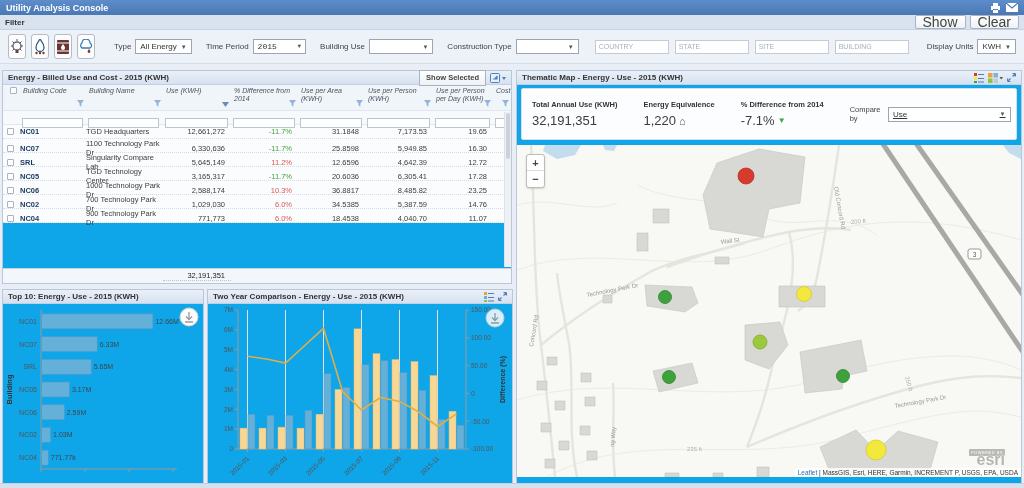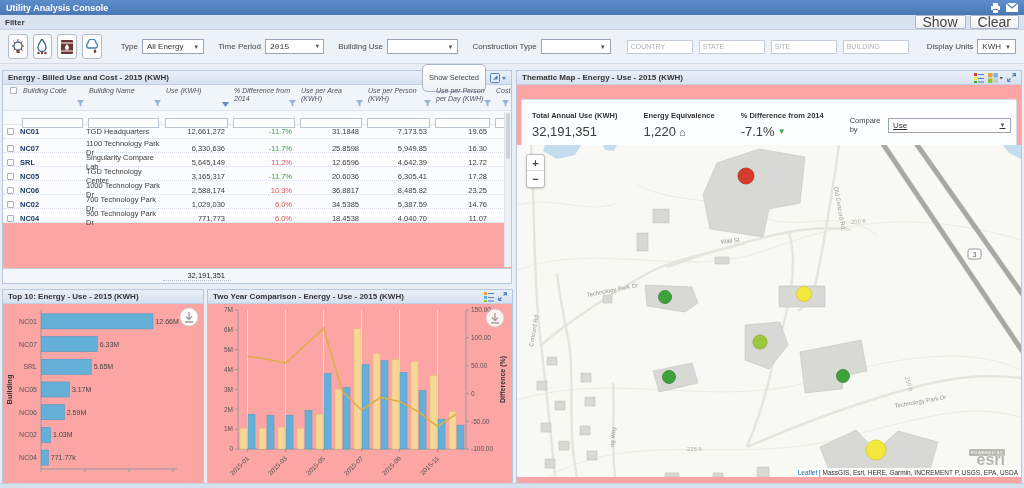--- a/index.html
+++ b/index.html
@@ -23,32 +23,32 @@
 
   
   .filter-ctl{height:34px;background:#edf1f8;border-bottom:1px solid #d4dce8;display:flex;
               align-items:center;padding:0 8px;font-size:8px;color:#444;}
   .util-btn{width:25px;height:25px;background:#fdfdfd;border:1px solid #b2bbc8;border-radius:3px;
             margin-right:5px;display:flex;align-items:center;justify-content:center;cursor:pointer;}
   .flbl{margin:0 4px 0 14px;white-space:nowrap;}
   .sel{background:#fff;border:1px solid #9aa6b7;height:15px;display:flex;align-items:center;
        padding:0 4px;font-size:8px;color:#333;cursor:pointer;white-space:nowrap;}
   .sel .car{margin-left:auto;padding-left:4px;color:#555;font-size:6px;}
-  .inp{border:1px solid #c2cbd7;height:14px;font-size:7px;padding:0 3px;color:#333;width:66px;
+  .inp{border:1px solid #c2cbd7;height:14px;font-size:7px;padding:0 3px;color:#333;width:74px;
        font-family:inherit;margin-left:6px;}
   .inp::placeholder{color:#a7b0bc;}
 
   
-  .panel{position:absolute;background:#fca5a5;border:1px solid #b9c7db;}
+  .panel{position:absolute;background:#0ea5e9;border:1px solid #b9c7db;}
   .phead{height:14px;background:linear-gradient(#eaf0f8,#d6e1f0);border-bottom:1px solid #c3cfe2;
          display:flex;align-items:center;font-size:8px;font-weight:bold;color:#333;padding:0 5px;}
   .phead .spacer{flex:1;}
   .ph-ico{margin-left:4px;display:flex;align-items:center;cursor:pointer;}
-  .mini-btn{background:linear-gradient(#ffffff,#eef1f5);border:1px solid #a9b4c3;border-radius:5px;
-            font-size:7.5px;height:28px;line-height:10px;padding:0 6px;color:#444;font-weight:normal;
+  .mini-btn{background:linear-gradient(#ffffff,#eef1f5);border:1px solid #a9b4c3;border-radius:0;
+            font-size:7.5px;height:16px;line-height:10px;padding:0 6px;color:#444;font-weight:bold;
             font-family:inherit;cursor:pointer;}
 
   
   .tgrid{display:grid;grid-template-columns:17px 66px 77px 68px 67px 67px 68px 60px auto;}
   .thead{background:#f0f5fa;border-bottom:1px solid #dfe6ef;height:26px;font-size:7px;
          font-style:italic;color:#4c5260;}
   .thead .hc{padding:2px 3px 0 3px;line-height:7.5px;position:relative;overflow:hidden;}
   .hic{position:absolute;right:2px;bottom:2px;}
   .tfilter{height:14px;border-bottom:1px solid #e2e8f0;background:#f7fafc;align-items:center;}
   .tfilter input{height:10px;width:92%;margin-left:2px;border:1px solid #bcc6d3;font-size:6.5px;padding:0 2px;}
@@ -56,21 +56,21 @@
         font-size:7.5px;color:#3c3c3c;}
   .trow .code{font-weight:bold;color:#17365d;}
   .num{text-align:right;padding-right:6px;}
   .cb{width:7px;height:7px;border:1px solid #a9b3c1;background:#fff;border-radius:1px;margin-left:4px;}
   .tot-row{position:absolute;left:0;right:0;bottom:0;height:15px;border-top:1px solid #c6d1e0;
            background:#f3f7fb;align-items:center;font-size:7.5px;color:#222;}
   .vscroll{position:absolute;right:0;top:41px;bottom:16px;width:7px;background:#eef0f3;border-left:1px solid #dde1e7;}
   .vthumb{margin:1px;height:46px;background:#ccd2db;border-radius:2px;}
 
   
-  .statsbox{position:absolute;left:4px;right:4px;top:28px;height:52px;background:#fbfdff;
+  .statsbox{position:absolute;left:4px;right:4px;top:17px;height:52px;background:#fbfdff;
             border:1px solid #d5deea;border-radius:2px;display:flex;align-items:center;padding:0 10px;}
   .stat{margin-right:26px;}
   .stat .slbl{font-size:7.5px;font-weight:bold;color:#333;margin-bottom:4px;white-space:nowrap;}
   .stat .sval{font-size:13px;color:#3c3c3c;display:flex;align-items:center;gap:3px;}
   .cmp{margin-left:auto;display:flex;align-items:center;font-size:7.5px;color:#444;}
   .mapwrap{position:absolute;left:0;right:0;top:74px;height:332px;background:#f8f8f5;overflow:hidden;}
   .zoomctl{position:absolute;left:9px;top:9px;width:19px;background:#fff;border:1px solid #bbb;
            border-radius:3px;z-index:5;box-shadow:0 1px 2px rgba(0,0,0,.15);}
   .zbtn{height:16px;display:flex;align-items:center;justify-content:center;font-size:11px;
         font-weight:bold;color:#444;cursor:pointer;}

